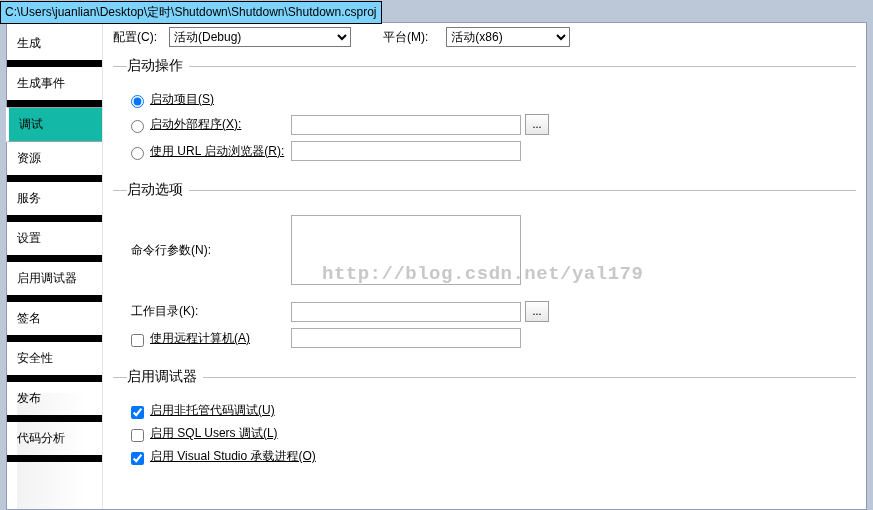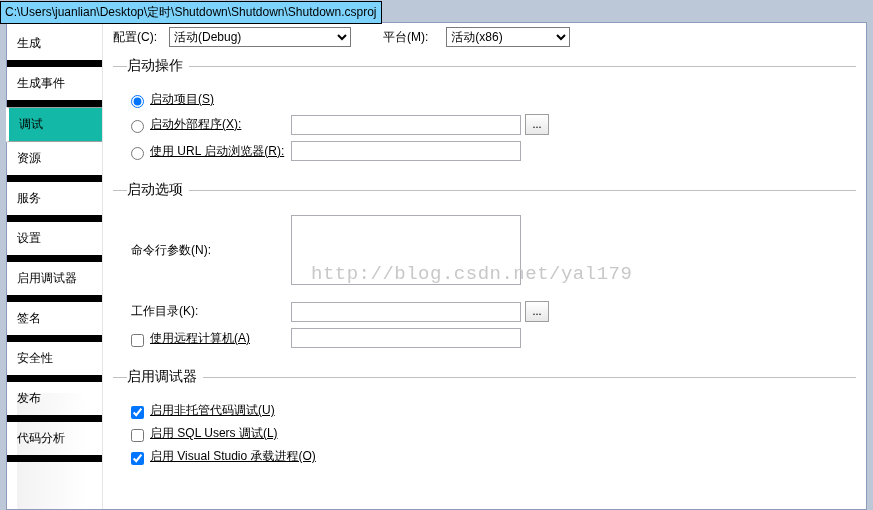--- a/index.html
+++ b/index.html
@@ -75,26 +75,27 @@
     background: linear-gradient(#fff,#e8e8e8);
     margin-left: 4px; text-align: center; line-height: 17px;
     font-family: Tahoma;
   }
   textarea.cmdargs {
     width: 230px; height: 70px; border: 1px solid #abadb3;
     resize: none; overflow-y: scroll;
   }
   .watermark {
     position: absolute;
-    top: 240px; left: 208px;
+    top: 240px; left: 219px;
     color: #c8c8c8;
     font-family: "Courier New", monospace;
     font-size: 19px;
     pointer-events: none;
     letter-spacing: 0.5px;
+    font-weight: bold;
   }
 </style>
 </head>
 <body>
 
 <div class="tooltip">C:\Users\juanlian\Desktop\定时\Shutdown\Shutdown\Shutdown.csproj</div>
 
 <div class="outer">
 
   <div class="sidebar">

